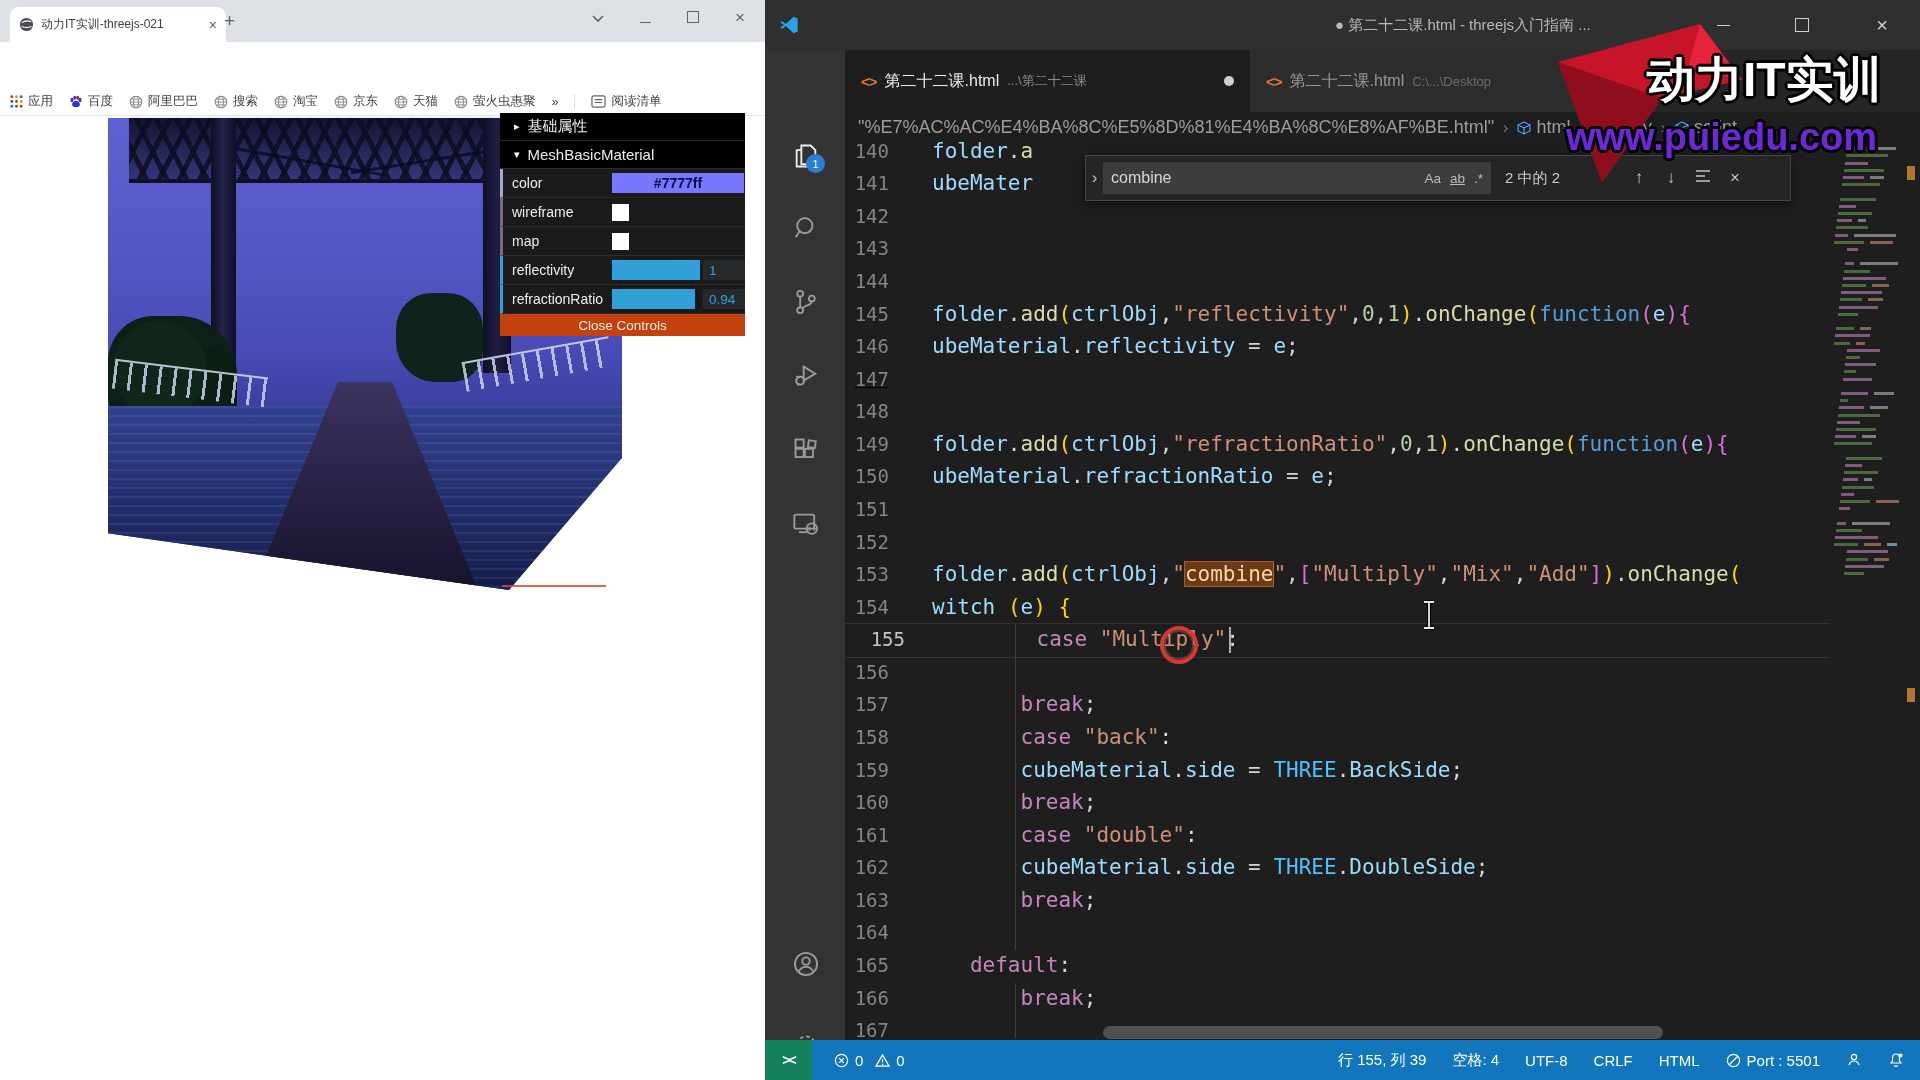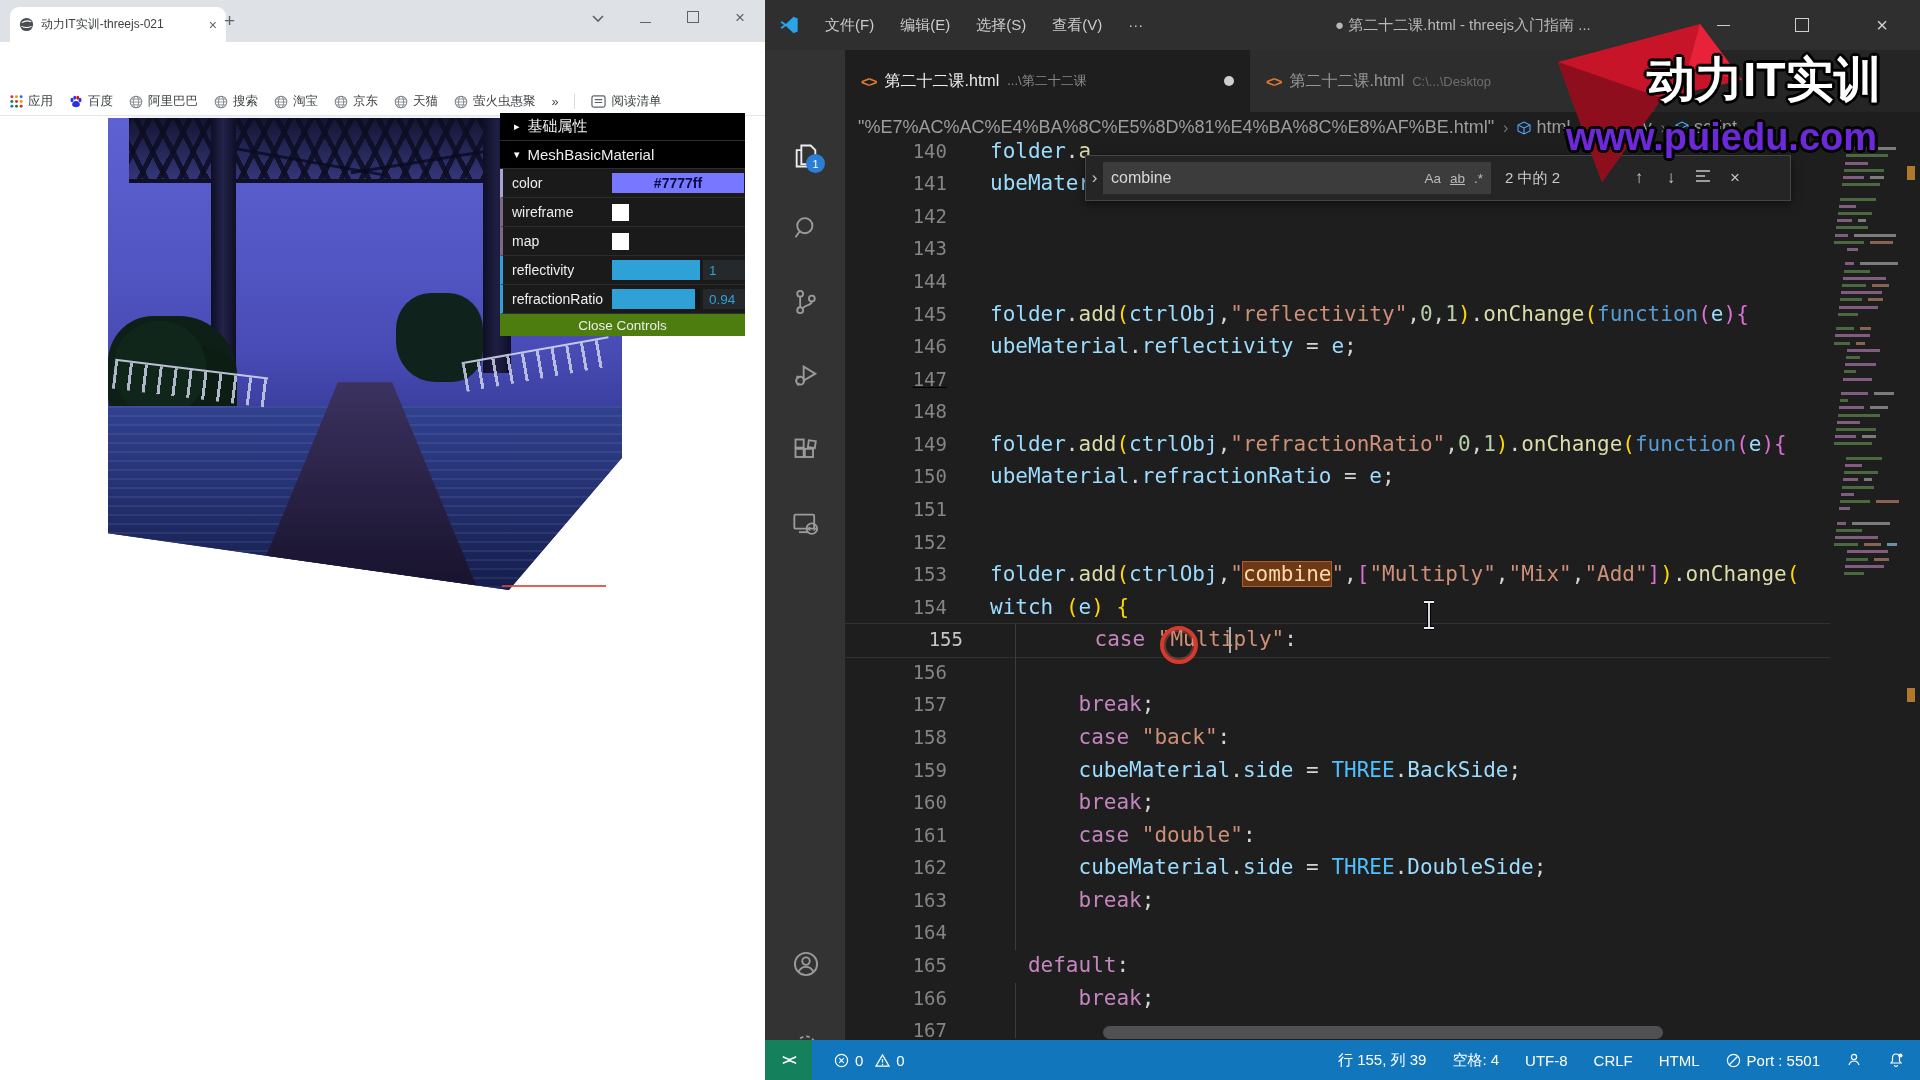--- a/index.html
+++ b/index.html
@@ -66,21 +66,21 @@
   .gui-row{height:28px;display:flex;align-items:center;background:#1a1a1a;
            border-bottom:1px solid #2c2c2c;border-left:3px solid transparent;padding-left:9px;}
   .gui-lbl{width:100px;font-size:14px;flex:none;white-space:nowrap;overflow:hidden;}
   .gui-swatch{width:132px;height:20px;display:flex;align-items:center;justify-content:center;
               font-weight:bold;font-size:14px;color:#0b0b46;}
   .gui-check{width:17px;height:17px;background:#fff;}
   .gui-track{width:88px;height:20px;background:#121619;position:relative;flex:none;}
   .gui-fill{height:100%;background:#2FA1D6;}
   .gui-val{width:50px;height:20px;background:#26292c;color:#2FA1D6;font-size:13.5px;
            display:flex;align-items:center;padding-left:6px;margin-left:3px;}
-  .gui-close{height:22px;background:#4d7c0f;display:flex;align-items:center;justify-content:center;
+  .gui-close{height:22px;background:#c2410c;display:flex;align-items:center;justify-content:center;
              font-size:13.5px;color:#eee;}
   
   .vs-bg{left:765px;top:0;width:1155px;height:1080px;background:#1e1e1e;}
   .vs-title{left:765px;top:0;width:1155px;height:50px;background:#2f2f30;display:flex;align-items:center;}
   .vs-menus{display:flex;margin-left:12px;}
   .vs-menu{padding:0 13px;font-size:15px;color:#cccccc;line-height:50px;}
   .vs-wtitle{position:absolute;left:1335px;top:0;height:50px;line-height:50px;font-size:15px;color:#b9b9b9;white-space:nowrap;}
   .vs-wbtn{position:absolute;top:0;width:52px;height:50px;display:flex;align-items:center;justify-content:center;color:#cfcfcf;}
   .vs-activity{left:765px;top:50px;width:80px;height:990px;background:#333333;}
   .act-ic{position:absolute;left:27px;width:28px;height:28px;}
@@ -101,21 +101,21 @@
   
   .vs-find{left:1085px;top:155px;width:706px;height:46px;background:#252526;border:1px solid #454545;
            box-shadow:0 3px 9px rgba(0,0,0,.55);display:flex;align-items:center;z-index:8;box-sizing:border-box;}
   .find-toggle{width:17px;height:100%;display:flex;align-items:center;justify-content:center;color:#c5c5c5;font-size:17px;}
   .find-input{width:388px;height:32px;background:#3c3c3c;display:flex;align-items:center;padding:0 8px;box-sizing:border-box;}
   .find-q{flex:1;font-size:16px;color:#d8d8d8;}
   .find-opt{font-size:13.5px;color:#bbbbbb;margin-left:9px;}
   .find-count{margin-left:14px;width:92px;font-size:15px;color:#cccccc;}
   .find-btn{width:32px;text-align:center;font-size:17px;color:#c5c5c5;}
   
-  .cl{position:absolute;left:871px;width:985px;height:33px;line-height:33px;display:flex;
+  .cl{position:absolute;left:813px;width:985px;height:33px;line-height:33px;display:flex;
       font-family:"DejaVu Sans Mono","Liberation Mono",monospace;font-size:21px;white-space:pre;z-index:1;}
   .cl .ln{width:76px;text-align:right;color:#858585;font-size:19px;flex:none;}
   .cl.cur .ln{color:#c6c6c6;}
   .cl .lc{margin-left:43px;}
   .tk-v{color:#9cdcfe}.tk-m{color:#dcdcaa}.tk-s{color:#ce9178}.tk-n{color:#b5cea8}
   .tk-k{color:#c586c0}.tk-b{color:#569cd6}.tk-t{color:#4fc1ff}.tk-d{color:#d4d4d4}
   .tk-g1{color:#ffd700}.tk-g2{color:#da70d6}
   .tk-sh{color:#ffd7ab;background:#6e3a16;box-shadow:0 0 0 1px #a95e2b;}
   .curline{left:845px;top:623px;width:985px;height:33px;border-top:1px solid #323232;
            border-bottom:1px solid #323232;z-index:0;}
@@ -339,27 +339,20 @@
         <div class="gui-val">0.94</div>
       </div>
       <div class="gui-close">Close Controls</div>
     </div>
 
   <div class="abs vs-bg"></div>
   <div class="abs vs-title">
     <svg width="22" height="22" viewBox="0 0 24 24" style="margin-left:13px;">
       <path d="M17 3 L8.5 11 L4.5 8 L2.5 9 L6.5 12 L2.5 15 L4.5 16 L8.5 13 L17 21 L21.5 19 V5 Z" fill="#2aa3e8"></path>
     </svg>
-    <span class="vs-menus" id="menus-slot">
-        <span class="vs-menu">文件(F)</span>
-        <span class="vs-menu">编辑(E)</span>
-        <span class="vs-menu">选择(S)</span>
-        <span class="vs-menu">查看(V)</span>
-        <span class="vs-menu">···</span>
-      </span>
   </div>
   <span class="abs vs-wtitle">● 第二十二课.html - threejs入门指南 ...</span>
   <span class="abs vs-wbtn" style="left:1697px;">
       <span style="display:inline-block;width:13px;border-top:1.5px solid #cfcfcf;"></span>
     </span>
   <span class="abs vs-wbtn" style="left:1776px;">
       <span style="display:inline-block;width:12px;height:12px;border:1.5px solid #cfcfcf;"></span>
     </span>
   <span class="abs vs-wbtn" style="left:1856px;font-size:20px;">×</span>
 

